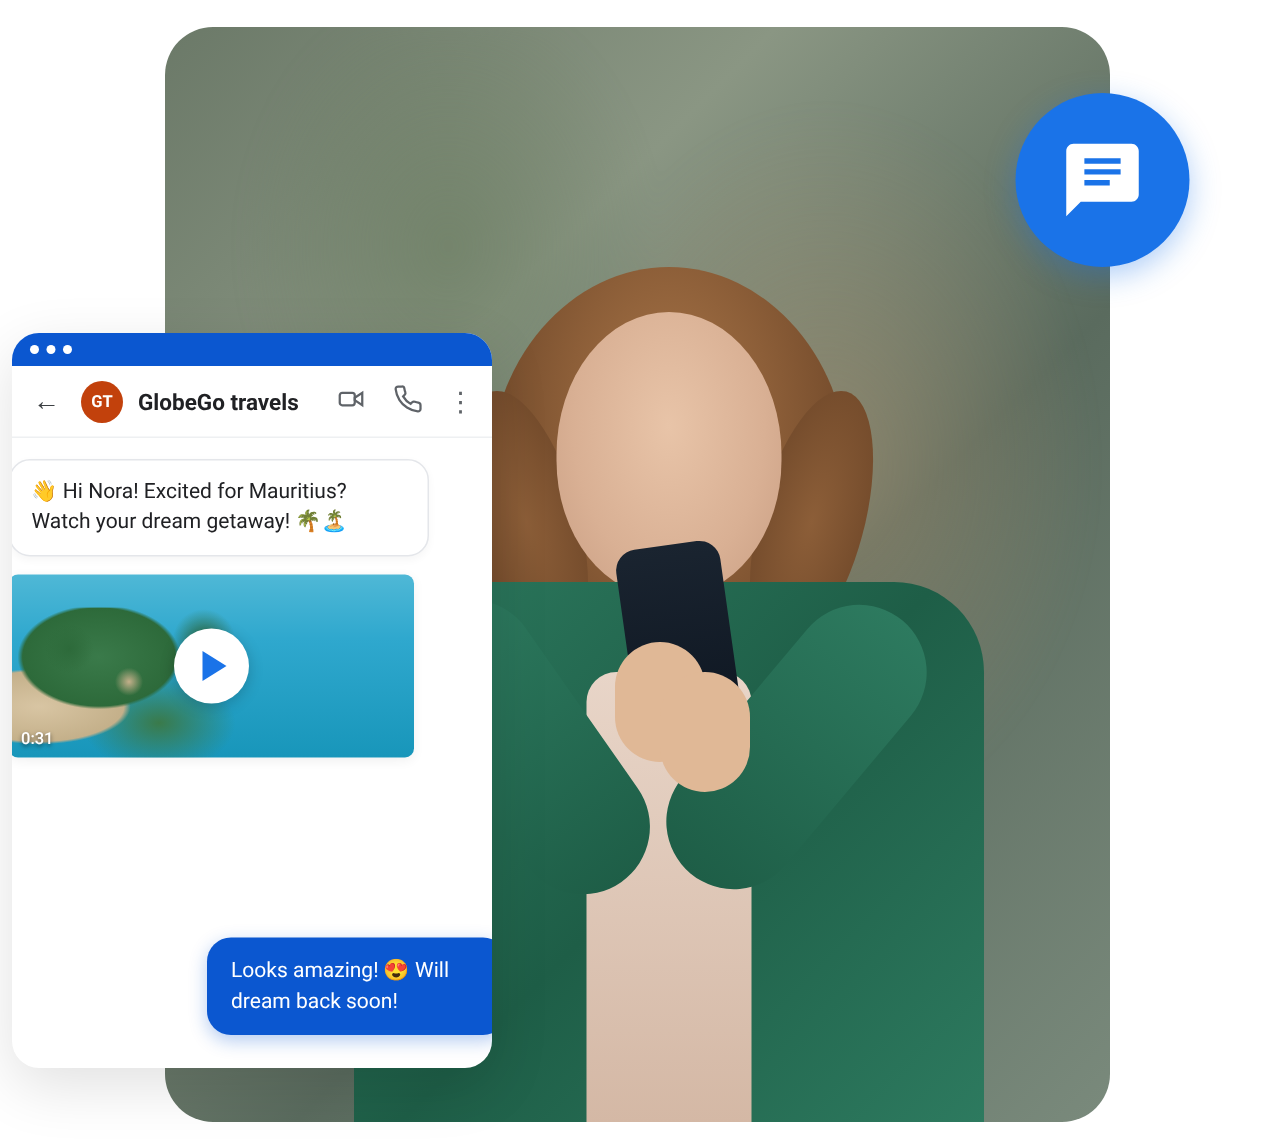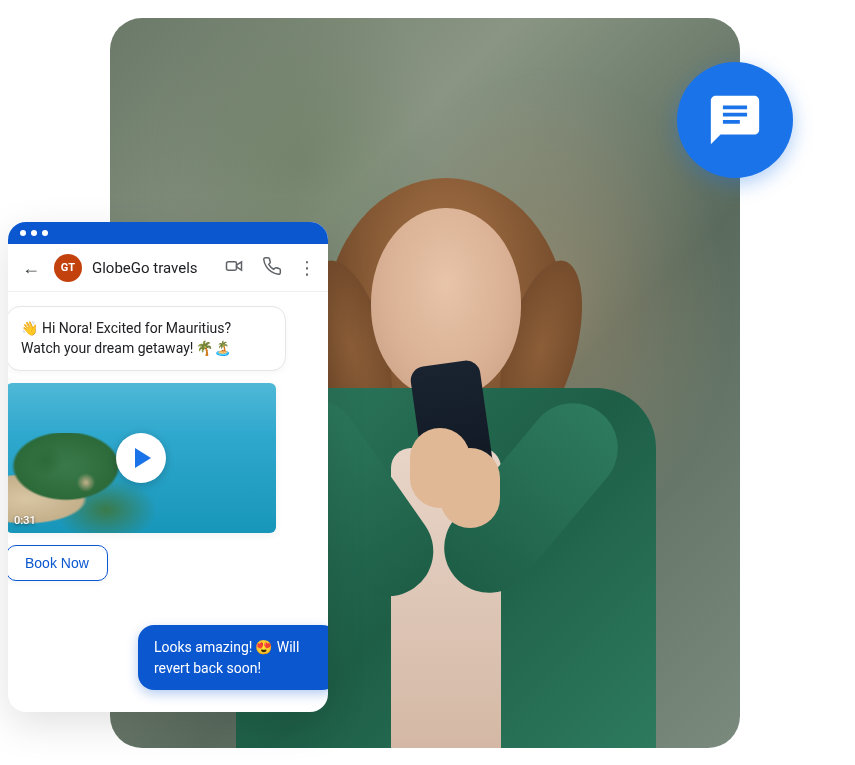--- a/index.html
+++ b/index.html
@@ -185,21 +185,21 @@
     color: #fff;
     font-size: 11px;
     font-weight: 700;
     display: flex;
     align-items: center;
     justify-content: center;
   }
   .chat-title {
     flex: 1;
     font-size: 15px;
-    font-weight: 400;
+    font-weight: 700;
     color: #202124;
   }
   .hdr-icon {
     color: #5f6368;
     padding: 4px;
   }
   .hdr-icon svg { width: 20px; height: 20px; stroke: #5f6368; fill: none; stroke-width: 1.8; }
   .more-dots { font-size: 18px; color: #5f6368; padding: 0 2px; }
 
   .chat-body {
@@ -215,21 +215,21 @@
     font-size: 14px;
     line-height: 1.45;
     color: #202124;
     max-width: 280px;
     box-shadow: 0 2px 6px rgba(0,0,0,0.04);
     margin-left: -6px;
   }
   .video-card {
     margin-top: 12px;
     width: 270px;
-    height: 150px;
+    height: 122px;
     border-radius: 6px;
     overflow: hidden;
     position: relative;
     background: linear-gradient(180deg, #4fb8d6 0%, #2fa8ce 35%, #1896ba 100%);
     box-shadow: 0 2px 8px rgba(0,0,0,0.06);
     margin-left: -6px;
   }
   .island-land {
     position: absolute;
     left: -20px; bottom: -10px;
@@ -358,18 +358,17 @@
   <div class="chat-body">
     <div class="bubble-in">👋 Hi Nora! Excited for Mauritius? Watch your dream getaway! 🌴🏝️</div>
 
     <div class="video-card">
       <div class="island-land"></div>
       <div class="play-btn"></div>
       <div class="video-duration">0:31</div>
     </div>
 
     <div class="action-row">
-      <button class="action-btn">Book Now</button>
-    </div>
-
-    <div class="bubble-out">Looks amazing! 😍 Will revert back soon!</div>
+    </div>
+
+    <div class="bubble-out">Looks amazing! 😍 Will dream back soon!</div>
   </div>
 </div>
 
 </body></html>

